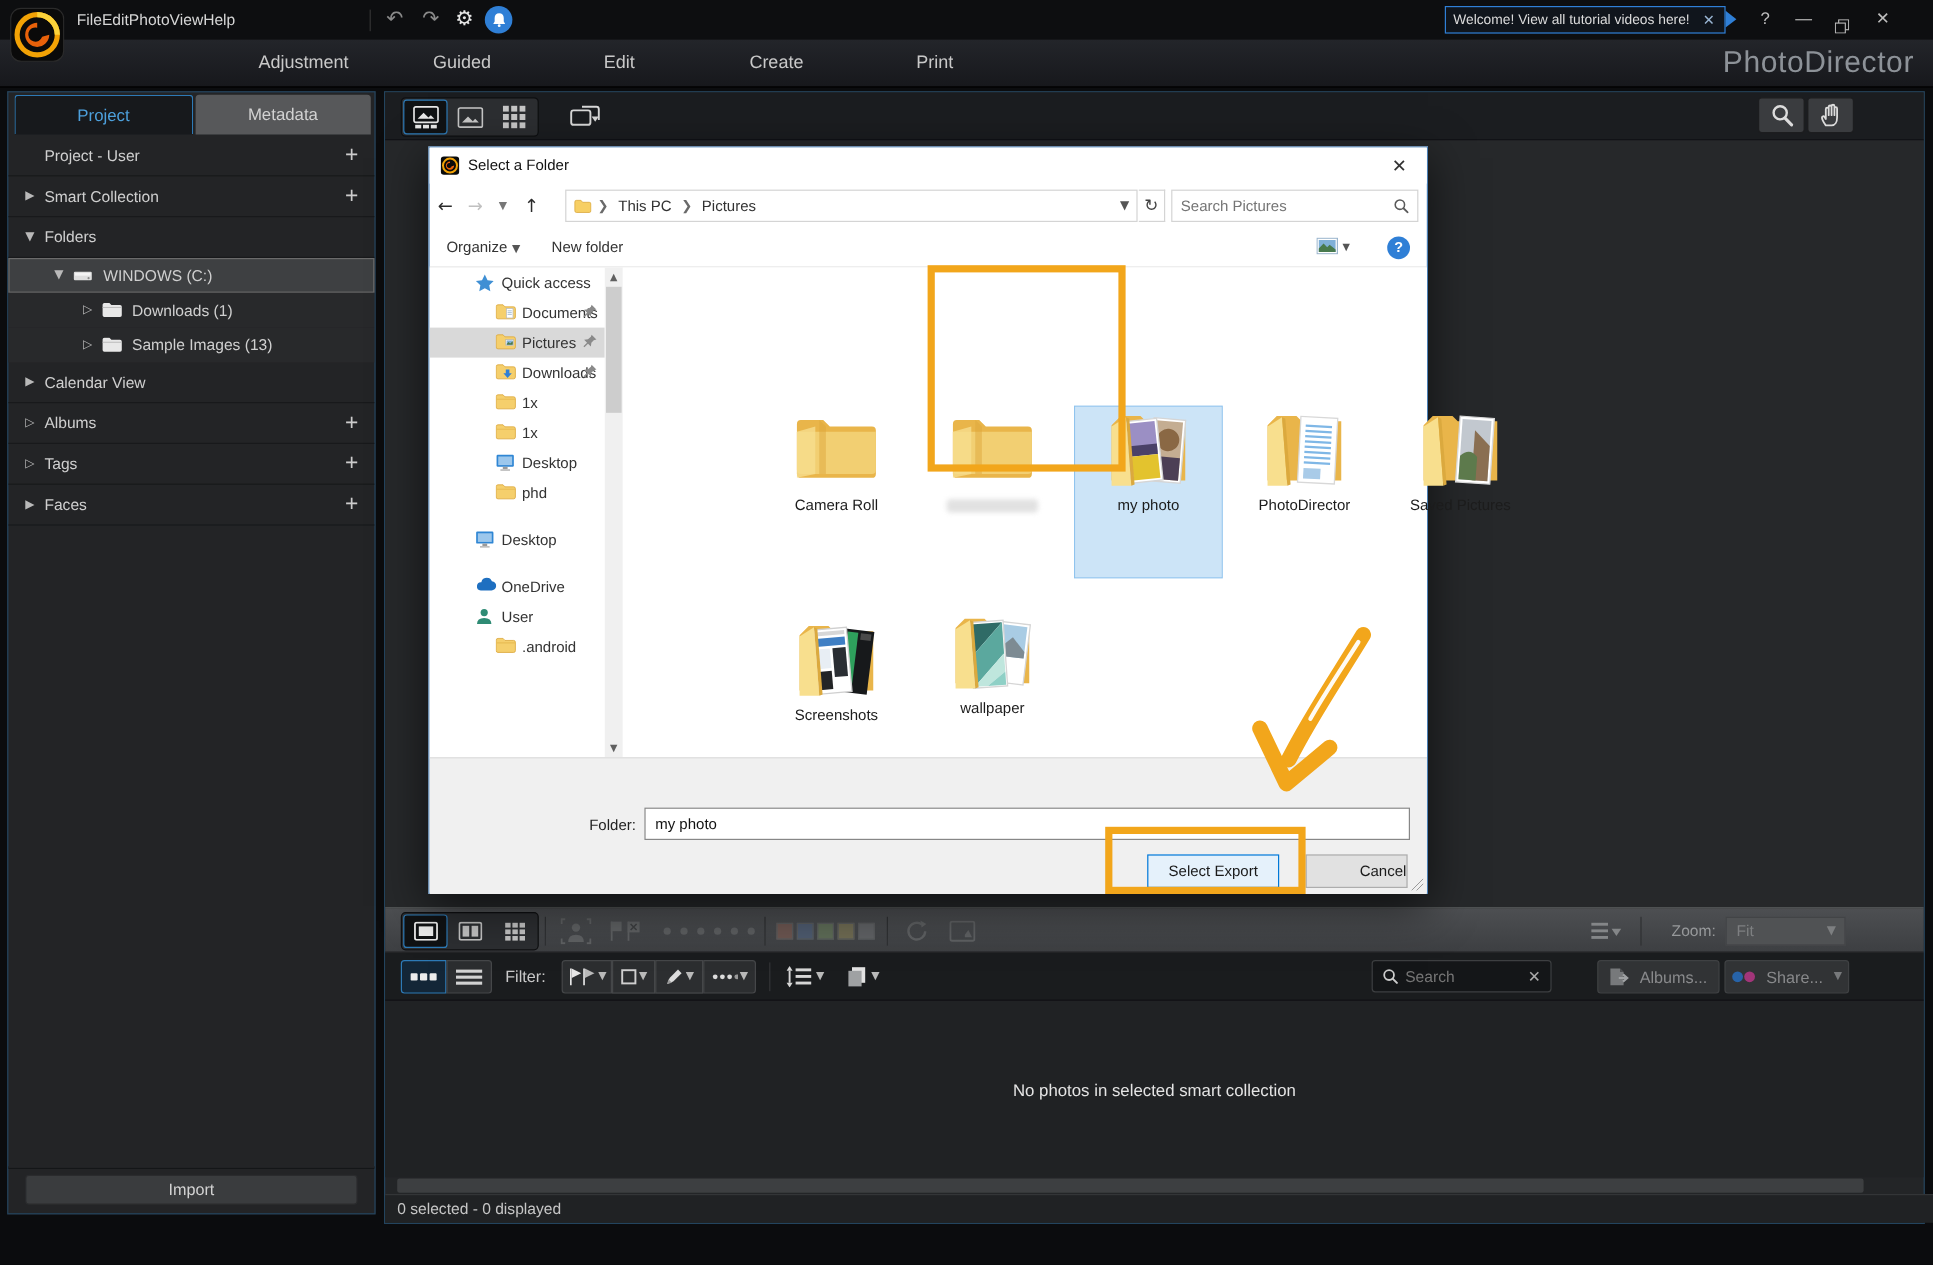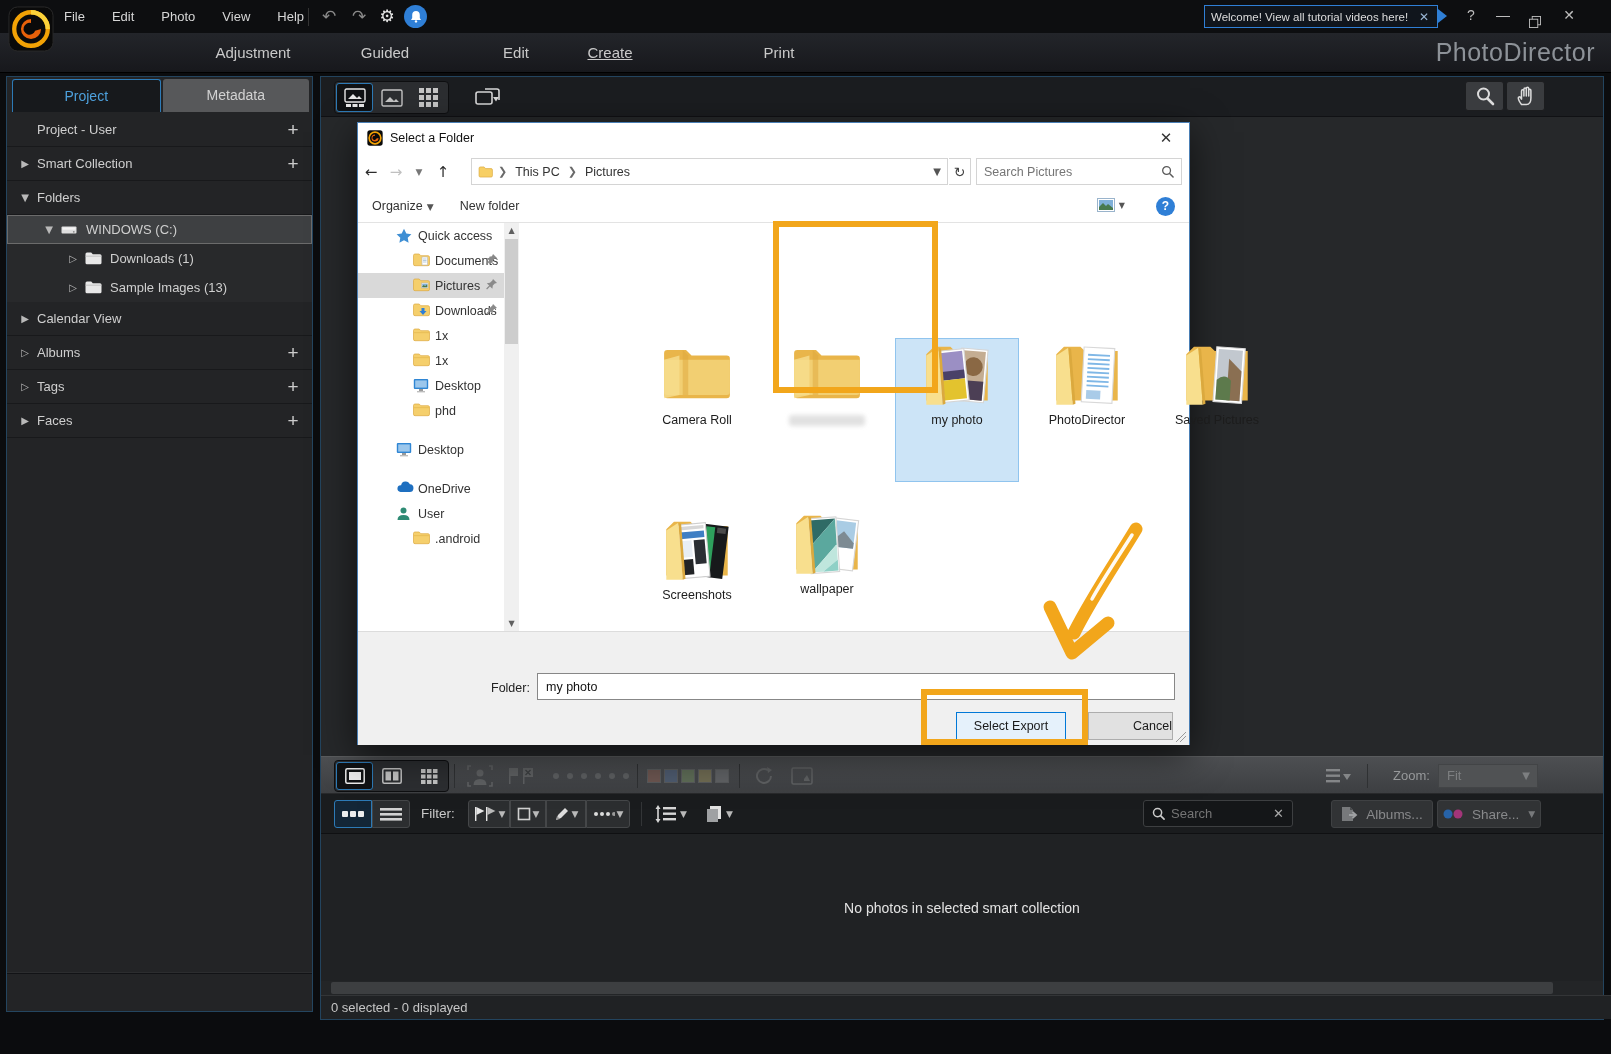--- a/index.html
+++ b/index.html
@@ -7,21 +7,21 @@
   font-family:"Liberation Sans",sans-serif;-webkit-font-smoothing:antialiased}
 #stage{position:absolute;left:0;top:0;width:1611px;height:1054px;background:#0b0c0e}
 .abs{position:absolute}
 .ico{font-family:"DejaVu Sans","Liberation Sans",sans-serif}
 
 
 .titlebar{left:0;top:0;width:1611px;height:33px;background:#0d0e10}
 .modebar{left:0;top:33px;width:1611px;height:40px;
   background:linear-gradient(#23252a,#17181c);border-bottom:1px solid #000}
 .logo{left:8px;top:6px;width:46px;height:46px;z-index:5}
-#menus{position:absolute;left:64px;top:0;height:33px;display:flex;align-items:center;gap:27px}
+#menus{position:absolute;left:64px;top:0;height:33px;display:flex;align-items:center;}
 #menus .menu{color:#d6d6d6;font-size:13px;cursor:default}
 .tdiv{left:308px;top:8px;width:1px;height:18px;background:#333}
 .tbtn{color:#8a8a8a;font-size:17px;line-height:33px;text-align:center;width:26px;height:33px}
 .gear{color:#e6e6e6}
 .bell{left:404px;top:5px;width:23px;height:23px;border-radius:50%;background:#2f7fd6;
   display:flex;align-items:center;justify-content:center}
 .welcome{left:1204px;top:5px;width:234px;height:23px;background:#10151c;border:1px solid #2f7fd6;
   display:flex;align-items:center;padding:0 6px;gap:6px}
 .welcome .wtext{color:#dcdcdc;font-size:11.5px;white-space:nowrap;flex:1}
 .welcome .wx{color:#9ab6d4;font-size:12px;padding:0 2px}
@@ -192,21 +192,21 @@
     </span>
     <span class="abs winbtn" style="left:1556px">✕</span>
   </div>
 
   <div class="abs modebar"></div>
   <div id="mode-list">
       <div class="mode active" style="left: 121px; margin-top: 47px;">Library</div>
       <div class="mode" style="left: 253px;">Adjustment</div>
       <div class="mode" style="left: 385px;">Guided</div>
       <div class="mode" style="left: 516px;">Edit</div>
-      <div class="mode" style="left: 610px; text-decoration: underline;">Create</div>
+      <div class="mode" style="left: 647px;">Create</div>
       <div class="mode" style="left: 779px;">Print</div>
     </div>
   <div class="abs brand">PhotoDirector</div>
   <div class="abs logo">
     <svg width="46" height="46" viewBox="0 0 48 48">
       <rect x="1" y="1" width="46" height="46" rx="9" fill="#0a0a0a" stroke="#2b2b2b"></rect>
       <circle cx="24" cy="24" r="17.5" fill="none" stroke="#f2a205" stroke-width="4.5"></circle>
       <path d="M24 6.5 a17.5 17.5 0 0 1 17.5 17.5" stroke="#fbd23a" stroke-width="4.5" fill="none"></path>
       <path d="M24 13.5 a10.5 10.5 0 1 0 10.5 10.5 l-6.2 1.8 a6.2 6.2 0 1 1 -4.3 -8z" fill="#e8610a"></path>
     </svg>
@@ -277,20 +277,21 @@
           <span class="slabel">Tags</span>
           <span class="splus">+</span>
         </div>
         <div class="srow lvl0" style="padding-left: 10px;">
           <span class="sarrow ico">▶</span>
           <span class="slabel">Faces</span>
           <span class="splus">+</span>
         </div>
       </div>
     <div class="import-sep"></div>
+    <div class="import-btn">Import</div>
   </div>
 
   <div class="abs main">
     <div class="main-toolbar">
       <div class="vgroup">
         <div class="vbtn active">
           <svg width="22" height="20" viewBox="0 0 22 20">
               <rect x="1" y="1" width="20" height="13" rx="1.5" fill="none" stroke="#e8e8e8" stroke-width="1.4"></rect>
               <path d="M4 11 l5-5 4 4 2-2 3 3z" fill="#e8e8e8"></path>
               <rect x="2" y="16" width="5" height="3" fill="#e8e8e8"></rect>

